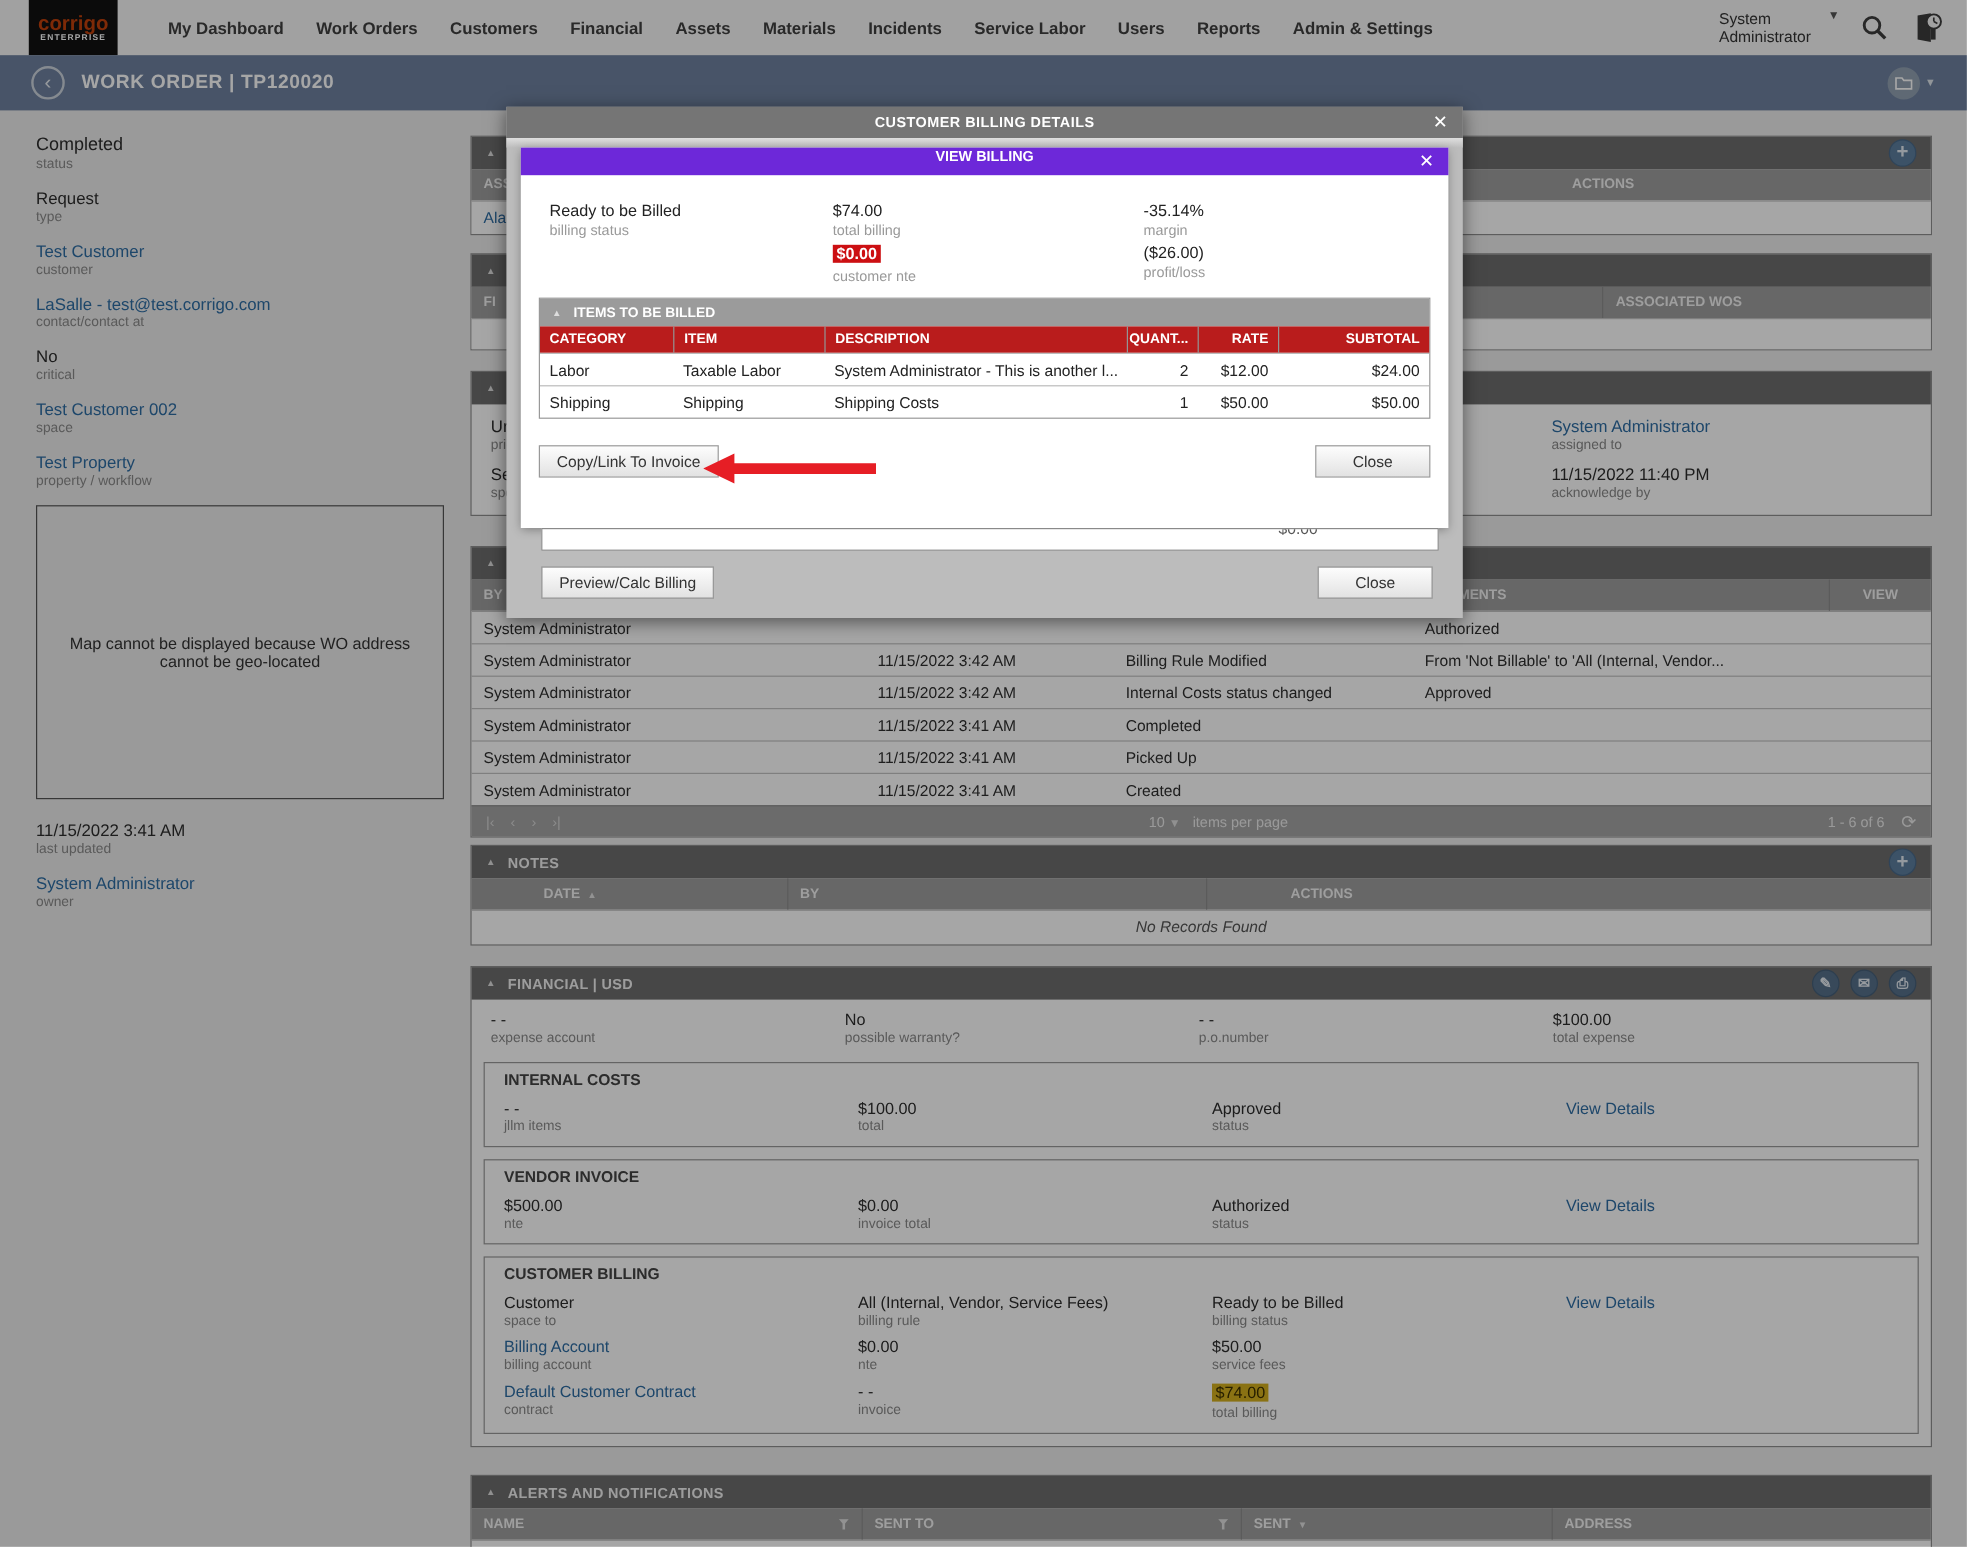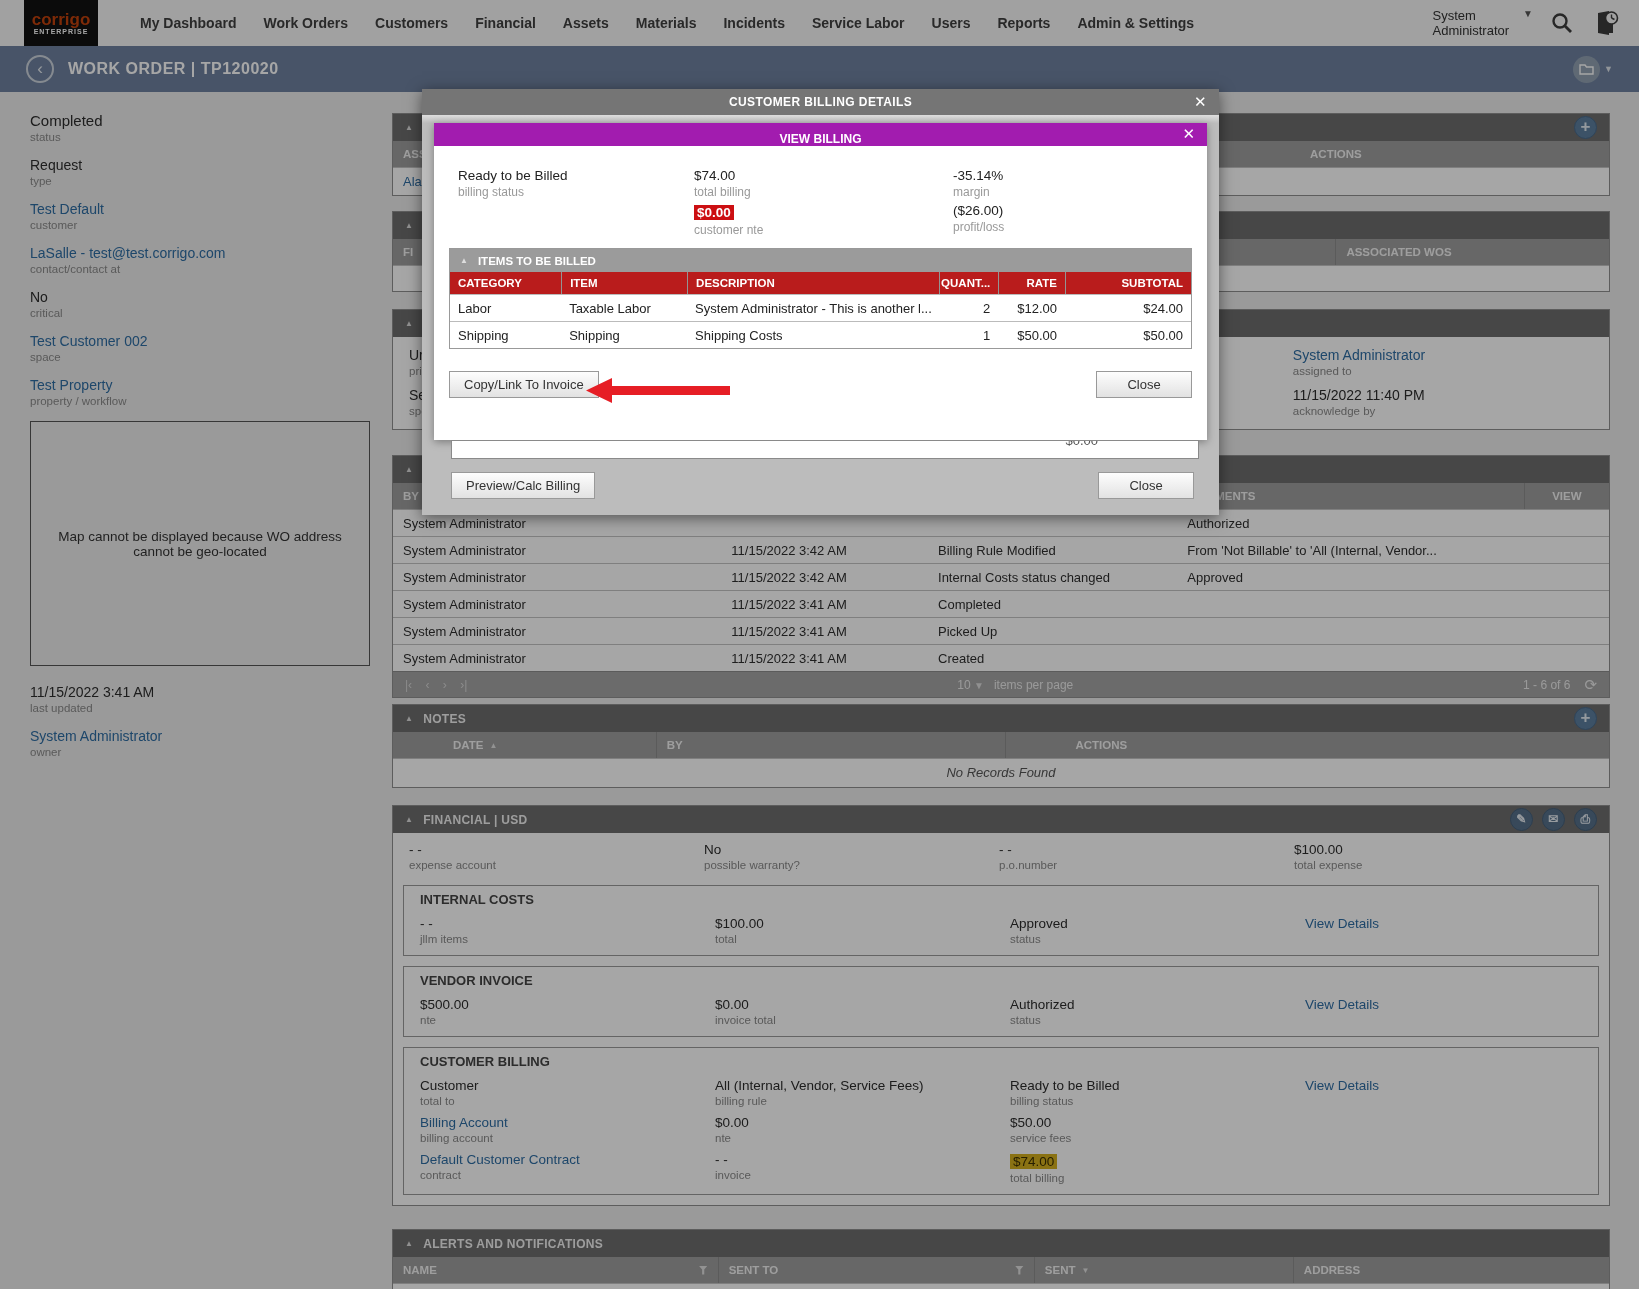--- a/index.html
+++ b/index.html
@@ -81,22 +81,22 @@
   
   .overlay { position:absolute; inset:0; background:rgba(0,0,0,.35); z-index:5; }
   .modal { position:absolute; left:422px; top:89px; width:797px; height:426px;
     background:#bcbcbc; box-shadow:0 3px 14px rgba(0,0,0,.5); z-index:10; }
   .modal-title { height:26px; background:#757575; color:#fff; font-weight:bold;
     font-size:12px; letter-spacing:.4px; display:flex; align-items:center; justify-content:center; position:relative; }
   .xbtn { position:absolute; right:12px; top:4px; color:#fff; font-size:15px; font-weight:normal; }
   .grad { height:8px; background:linear-gradient(#dedede,#bdbdbd); }
   .inner { position:absolute; left:12px; top:34px; width:773px; height:317px; background:#fff;
     box-shadow:0 2px 8px rgba(0,0,0,.35); }
-  .inner-title { height:23px; background:#a21caf; color:#fff; font-weight:bold; font-size:12px;
-    display:flex; align-items:flex-end; justify-content:center; position:relative; }
+  .inner-title { height:23px; background:#6d28d9; color:#fff; font-weight:bold; font-size:12px;
+    display:flex; align-items:flex-start; justify-content:center; position:relative; }
   .inner-title .xbtn { top:2px; }
   .stats { position:relative; height:102px; }
   .stat { position:absolute; }
   .stat .v { font-size:13.5px; color:#222; }
   .stat .v.red { background:#cc0f12; color:#fff; font-weight:bold; padding:0 3px; }
   .stat .lab { font-size:12px; color:#999; margin-top:2px; }
   .items { margin:0 15px; border:1px solid #999; }
   .items .ihead { height:23px; background:#9b9b9b; color:#fff; font-size:11.5px; font-weight:bold;
     display:flex; align-items:center; padding:0 10px; }
   .items .icolhead { display:flex; background:#b91c1c; color:#fff; font-weight:bold; font-size:11.5px; height:22px; }
@@ -188,21 +188,21 @@
 <div class="sidebar">
   <div class="fld" style="margin-top:20px">
     <div class="v" style="font-size:15px">Completed</div>
     <div class="lab">status</div>
   </div>
   <div class="fld">
     <div class="v">Request</div>
     <div class="lab">type</div>
   </div>
   <div class="fld">
-    <div class="v link">Test Default</div>
+    <div class="v link">Test Customer</div>
     <div class="lab">customer</div>
   </div>
   <div class="fld">
     <div class="v link">LaSalle - test@test.corrigo.com</div>
     <div class="lab">contact/contact at</div>
   </div>
   <div class="fld">
     <div class="v">No</div>
     <div class="lab">critical</div>
   </div>
@@ -438,21 +438,21 @@
         <div class="cell">
             <div class="v link">View Details</div>
           </div>
       </div>
     </div>
     <div class="subpanel">
       <div class="sp-title">CUSTOMER BILLING</div>
       <div class="fgrid" style="padding-bottom:4px">
         <div class="cell">
             <div class="v">Customer</div>
-            <div class="lab">total to</div>
+            <div class="lab">space to</div>
           </div>
         <div class="cell">
             <div class="v">All (Internal, Vendor, Service Fees)</div>
             <div class="lab">billing rule</div>
           </div>
         <div class="cell">
             <div class="v">Ready to be Billed</div>
             <div class="lab">billing status</div>
           </div>
         <div class="cell">

